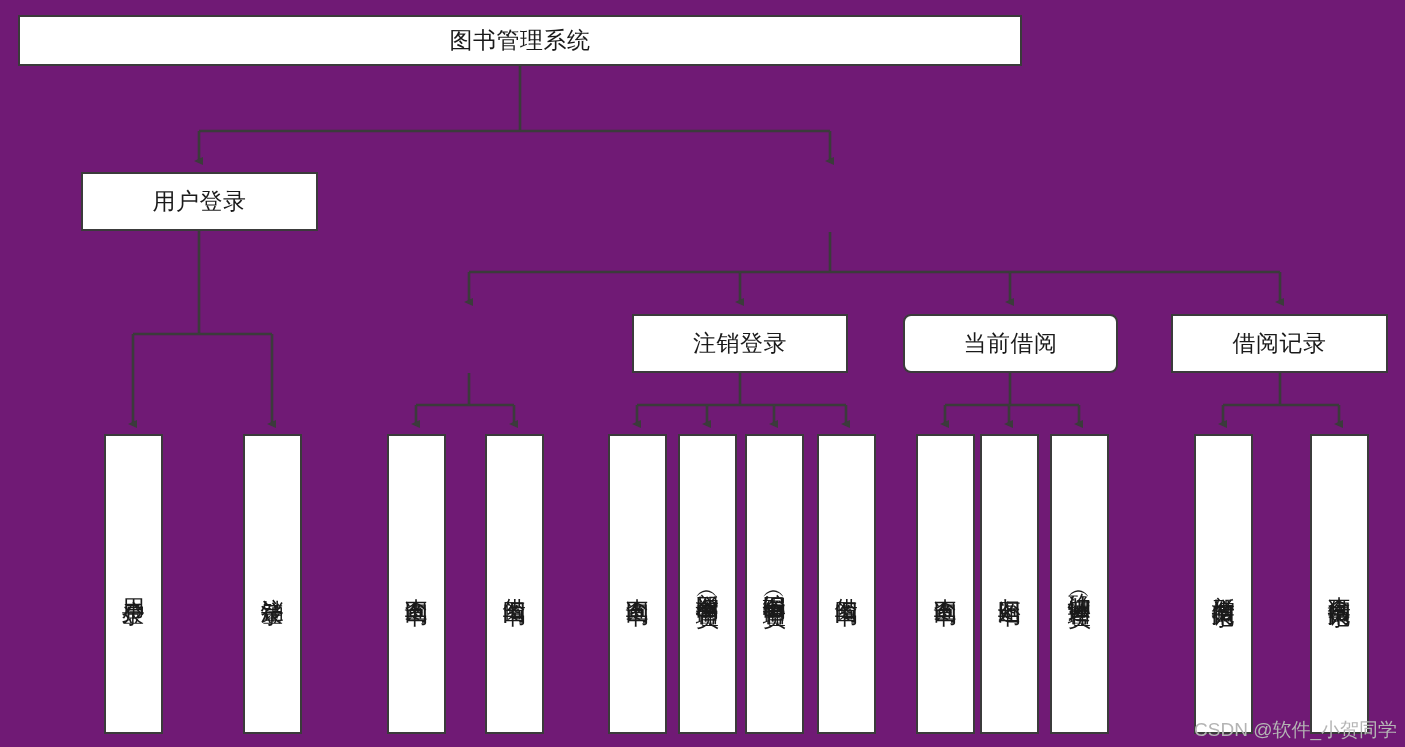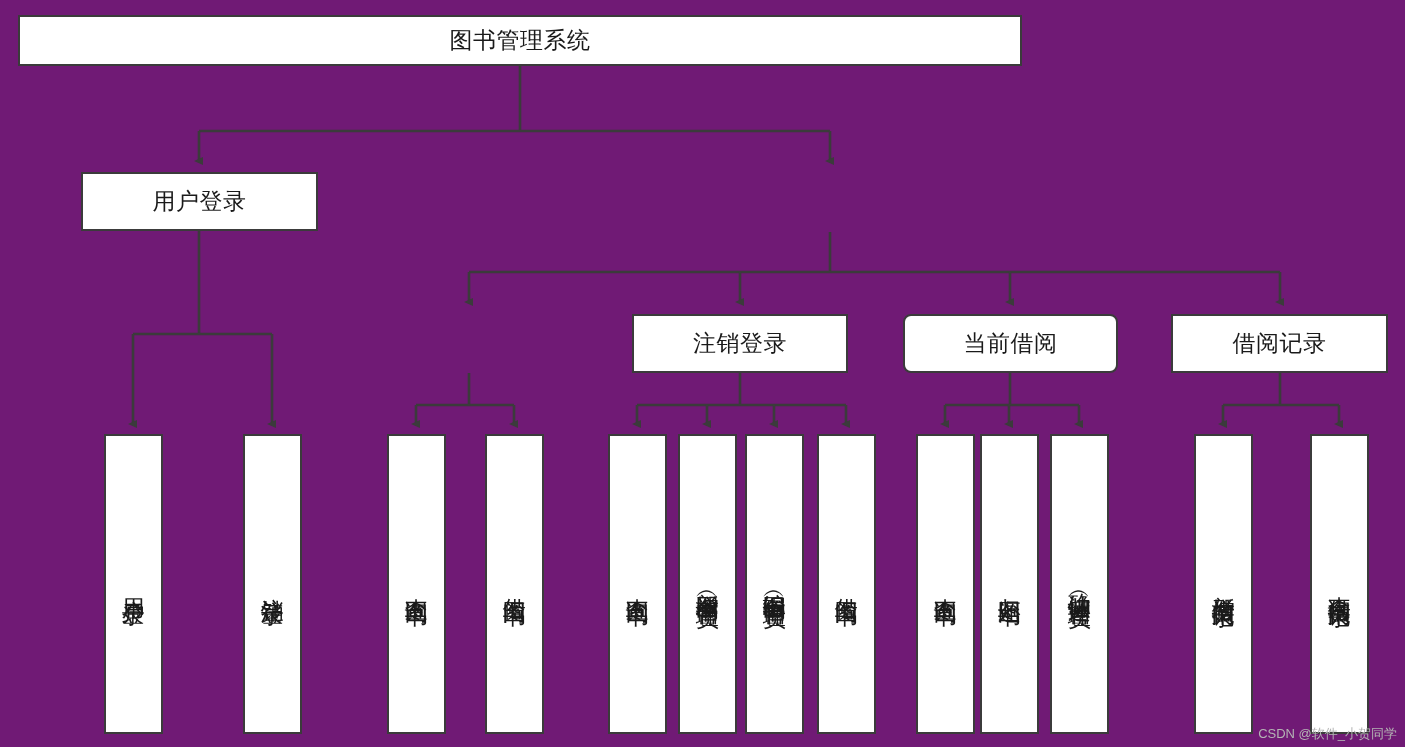--- a/index.html
+++ b/index.html
@@ -50,21 +50,21 @@
   }
   .node.vert .label {
     display: block;
     writing-mode: vertical-rl;
     text-orientation: upright;
   }
   .watermark {
     position: absolute;
     right: 8px;
     bottom: 4px;
-    font-size: 13px;
+    font-size: 19px;
     color: #b4b4b4;
     white-space: nowrap;
     font-family: "Liberation Sans", "DejaVu Sans", sans-serif;
   }
 </style>
 </head>
 <body>
 
 <div id="canvas">
 

